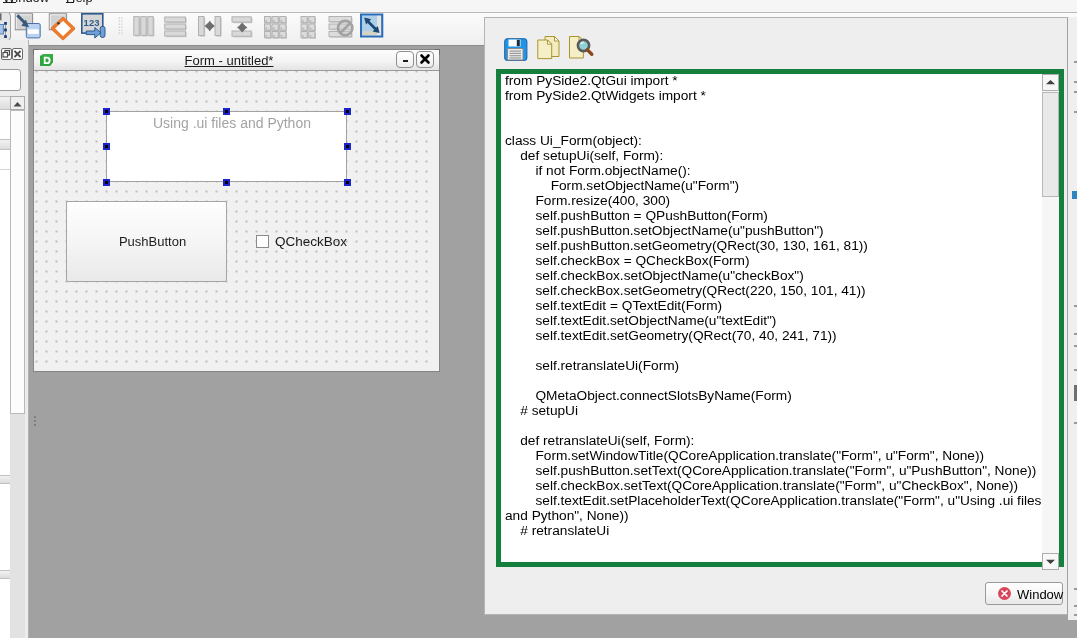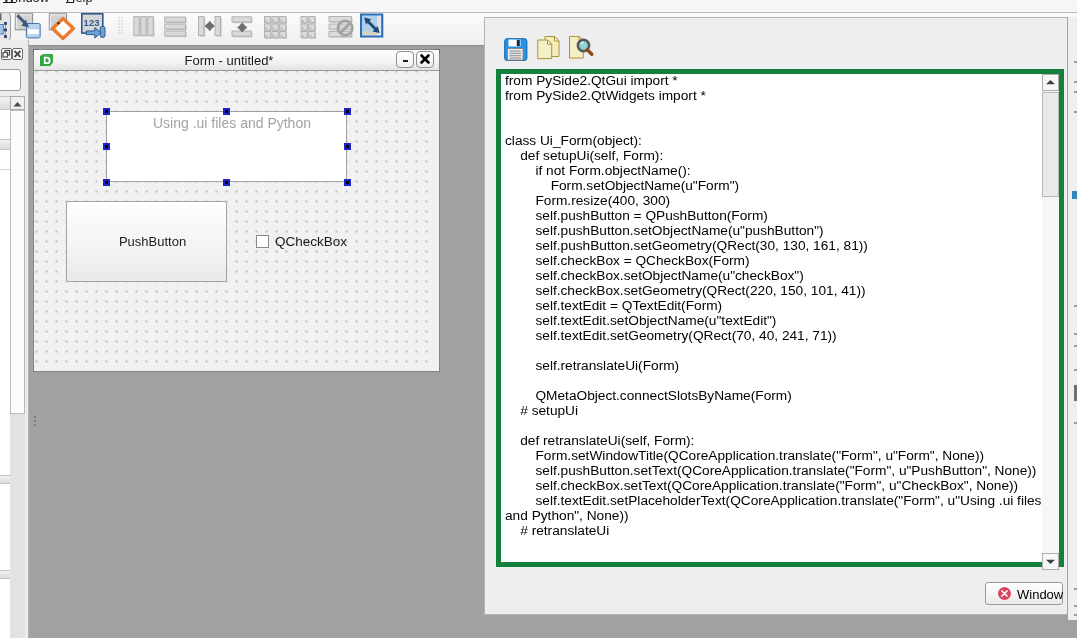--- a/index.html
+++ b/index.html
@@ -30,21 +30,21 @@
 #lscroll-thumb { left:10px; top:70px; width:15px; height:304px; background:#fcfcfc;
   border:1px solid #b9b9b9; }
 #lscroll-track { left:10px; top:374px; width:15px; height:224px; background:#e2e2e2; }
 .lrow { position:absolute; left:0; width:10px; background:linear-gradient(#f2f2f2,#dcdcdc); border-top:1px solid #c2c2c2; border-bottom:1px solid #c2c2c2;}
 
 
 #formwin { left:33px; top:49px; width:407px; height:323px; background:#f1f1f1;
   border:1px solid #858585; }
 #ftitle { left:0; top:0; width:405px; height:21px;
   background:linear-gradient(#fcfcfc,#f4f4f4 55%,#e4e4e4); border-bottom:1px solid #9a9a9a; }
-#ftitletext { left:0; top:3px; width:390px; text-align:center; font-size:13px; color:#1a1a1a; }
+#ftitletext { left:0; top:3px; width:390px; text-align:center; font-size:13px; color:#1a1a1a;text-decoration:underline; }
 .wbtn { position:absolute; top:1px; width:18px; height:17px; background:linear-gradient(#ffffff,#f7f7f7 55%,#ececec); border:1px solid #8f8f8f; border-radius:4px; }
 #fcontent { left:0; top:21px; width:405px; height:300px; background:#f1f1f1; }
 #fdots { left:0; top:0; width:396px; height:296px;
   background-image:radial-gradient(circle, #a8a8a8 0.65px, rgba(0,0,0,0) 0.85px);
   background-size:10px 10px; background-position:-2.5px -4.5px; }
 #ftextedit { left:72px; top:40px; width:241px; height:71px; background:#fff;
   border:1px solid #a2a2a2; }
 #fplaceholder { left:79px; top:44px; font-size:14px; color:#a3a3a3;margin-left:40px; }
 .handle { position:absolute; width:7px; height:7px; background:#1a23cd; }
 .handle:after { content:""; position:absolute; left:2px; top:2px; width:3px; height:3px; background:#000; }

